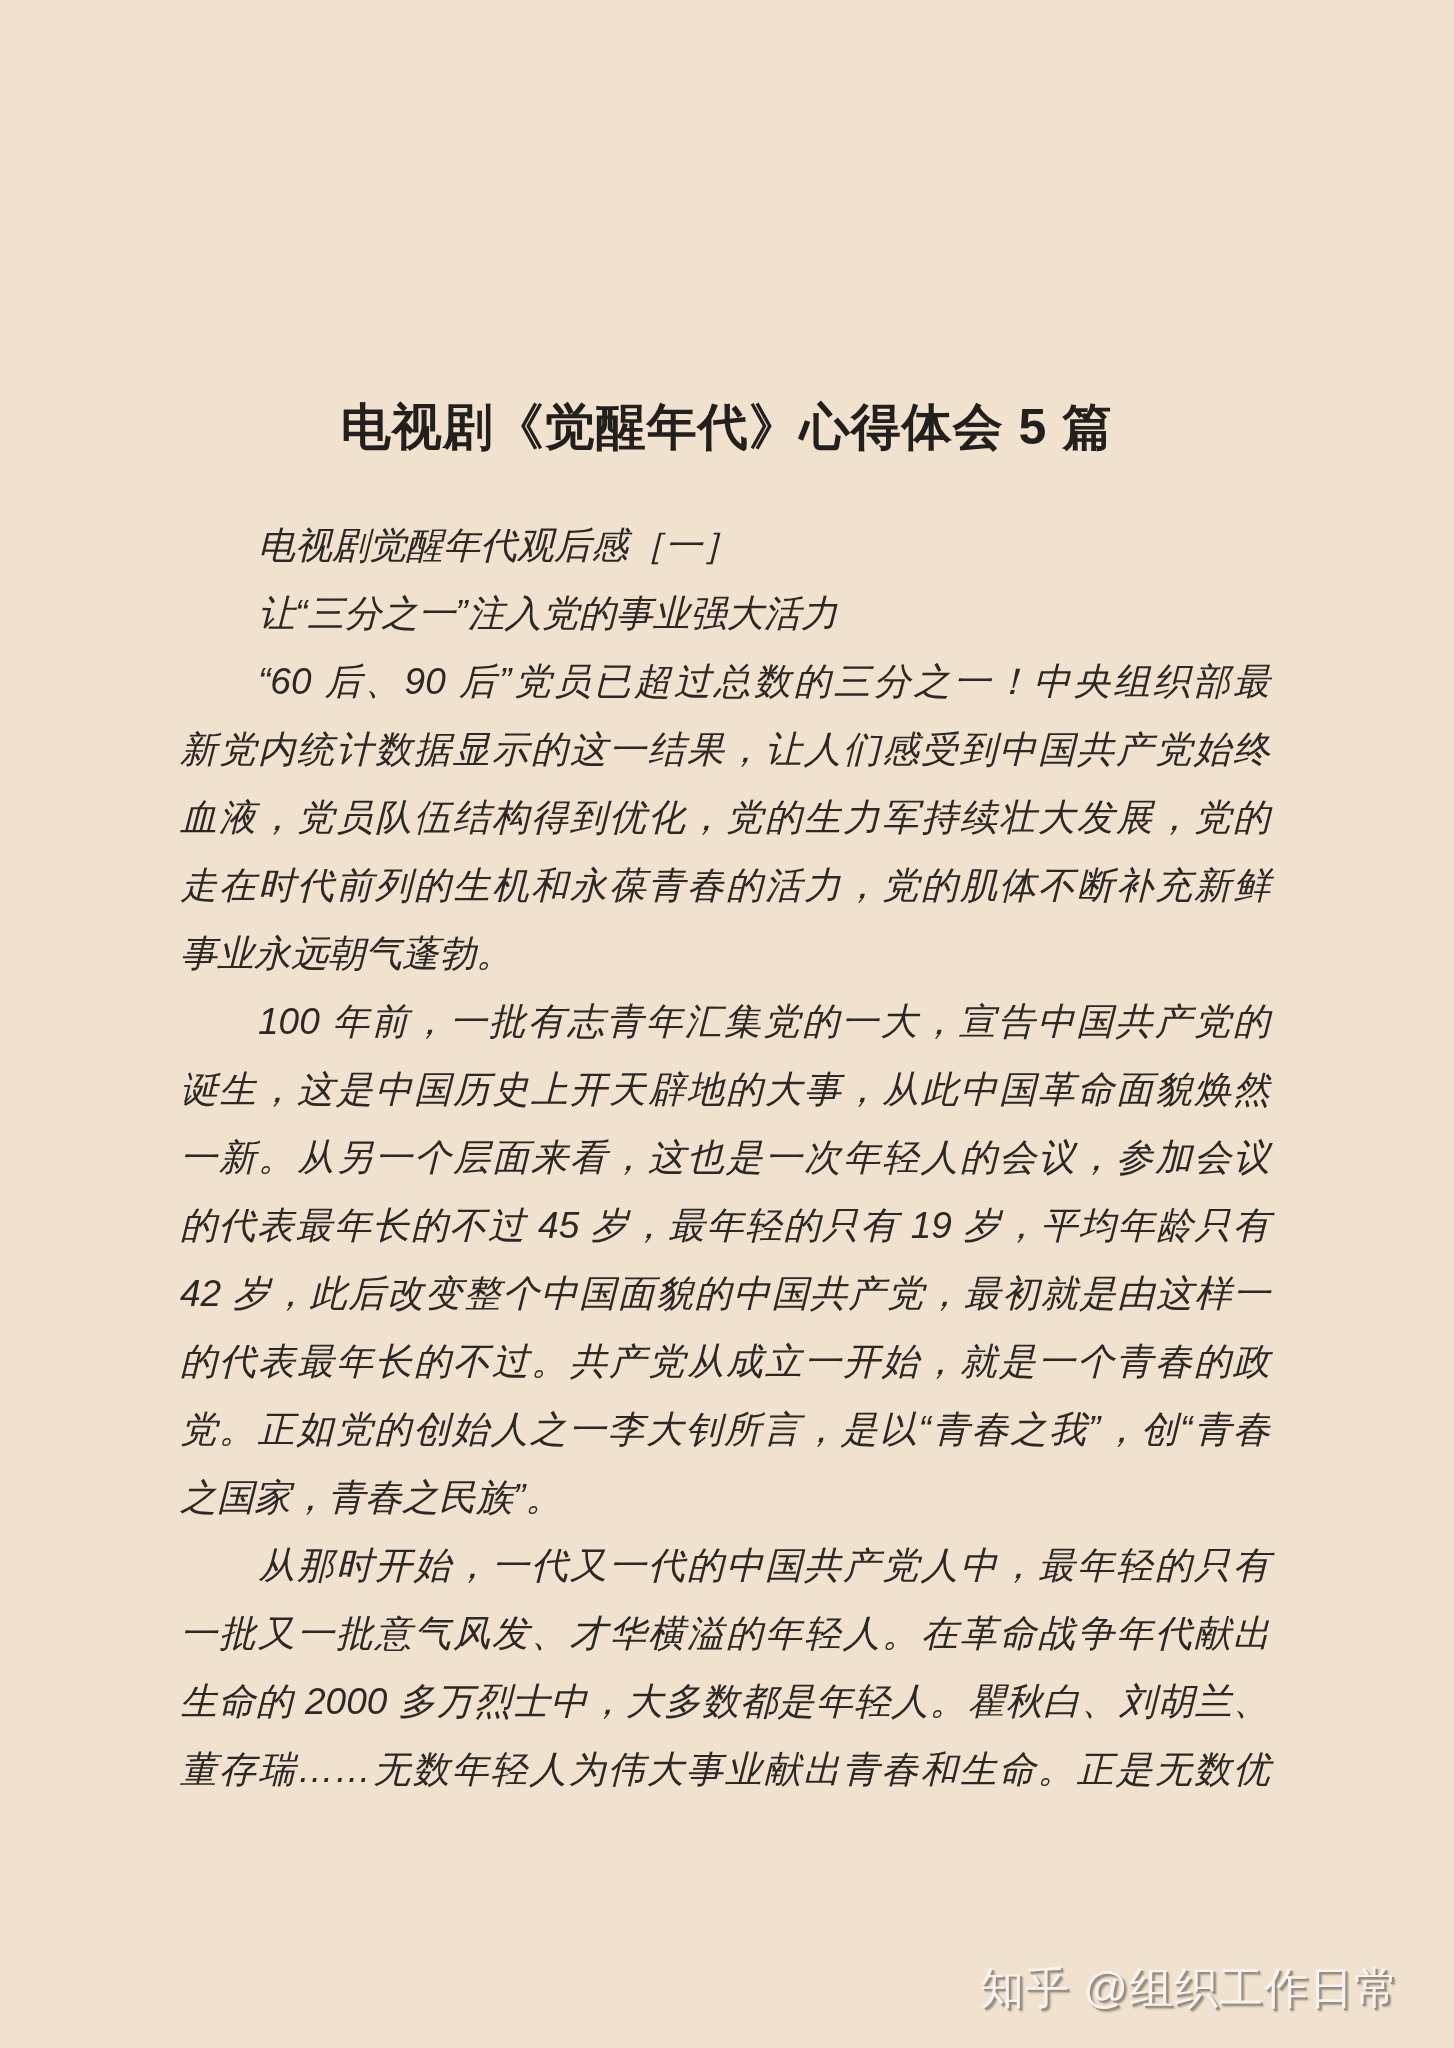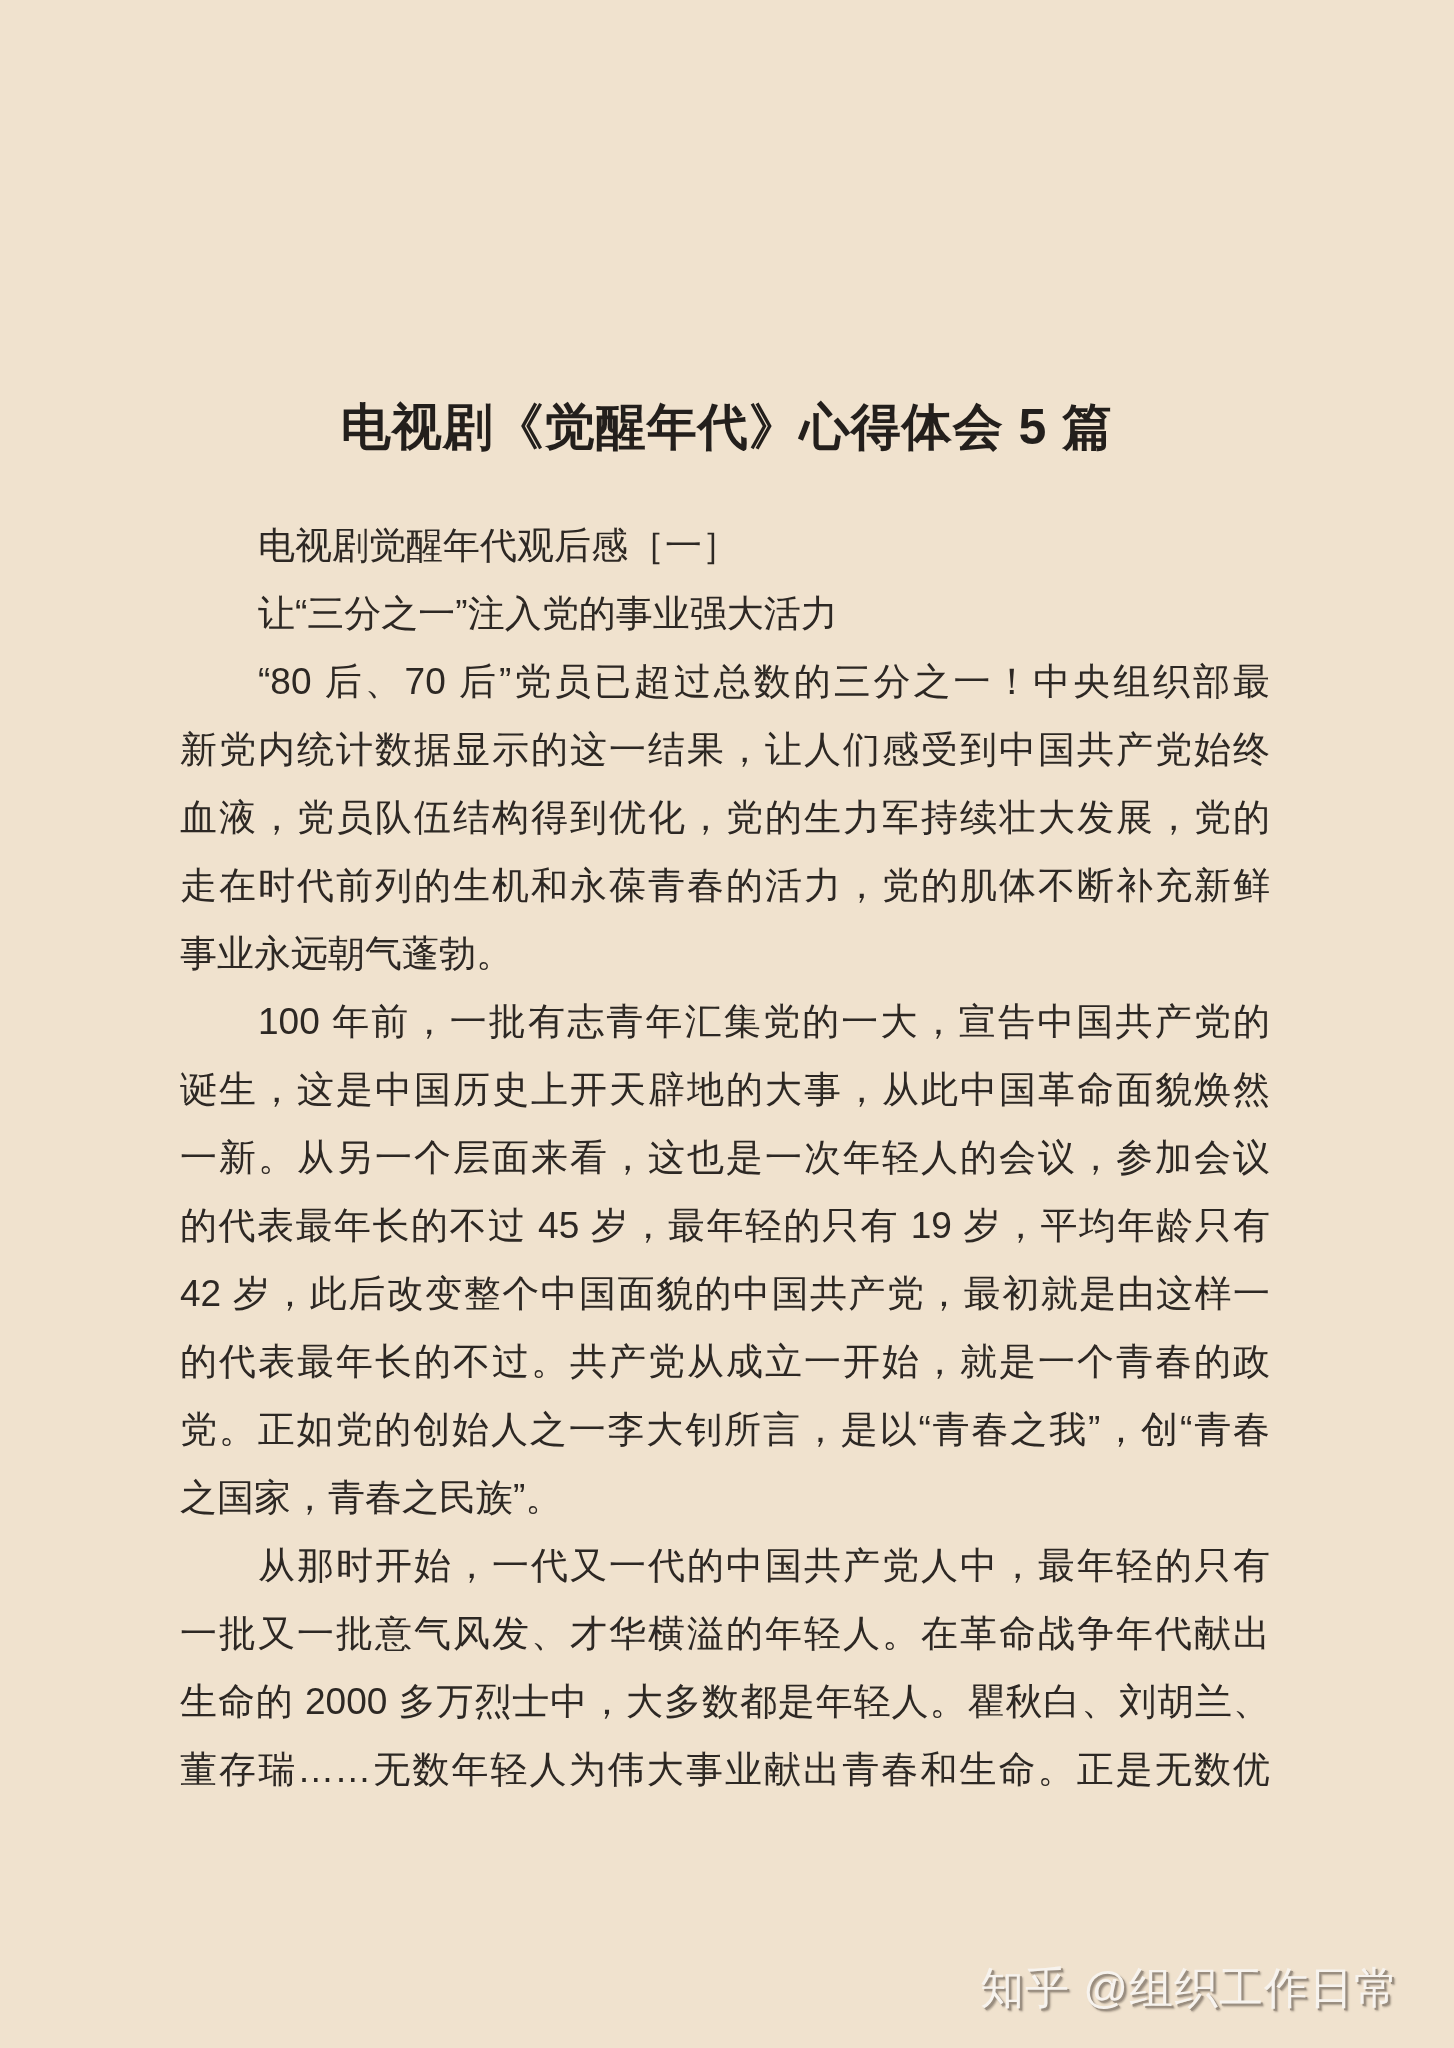--- a/index.html
+++ b/index.html
@@ -41,20 +41,21 @@
     }
     .line {
       height: 68px;
       line-height: 68px;
       font-size: 37px;
       white-space: nowrap;
       color: #2d2824;
       text-align: justify;
       text-align-last: justify;
       letter-spacing: 0px;
+      font-style: italic;
     }
     .line.indent {
       padding-left: 78px;
     }
     .line.short {
       text-align-last: left;
     }
     .watermark {
       position: absolute;
       left: 980px;
@@ -73,21 +74,21 @@
 <div class="page">
 
   <h1 class="title" style="margin:0;">电视剧《觉醒年代》心得体会 5 篇</h1>
 
   <div class="body-text">
 
     <div class="line indent short">电视剧觉醒年代观后感［一］</div>
     <div class="line indent short">让“三分之一”注入党的事业强大活力</div>
 
     <div>
-      <div class="line indent">“80 后、70 后”党员已超过总数的三分之一！中央组织部最</div>
+      <div class="line indent">“60 后、90 后”党员已超过总数的三分之一！中央组织部最</div>
       <div class="line">新党内统计数据显示的这一结果，让人们感受到中国共产党始终</div>
       <div class="line">血液，党员队伍结构得到优化，党的生力军持续壮大发展，党的</div>
       <div class="line">走在时代前列的生机和永葆青春的活力，党的肌体不断补充新鲜</div>
       <div class="line short">事业永远朝气蓬勃。</div>
     </div>
 
     <div>
       <div class="line indent">100 年前，一批有志青年汇集党的一大，宣告中国共产党的</div>
       <div class="line">诞生，这是中国历史上开天辟地的大事，从此中国革命面貌焕然</div>
       <div class="line">一新。从另一个层面来看，这也是一次年轻人的会议，参加会议</div>

